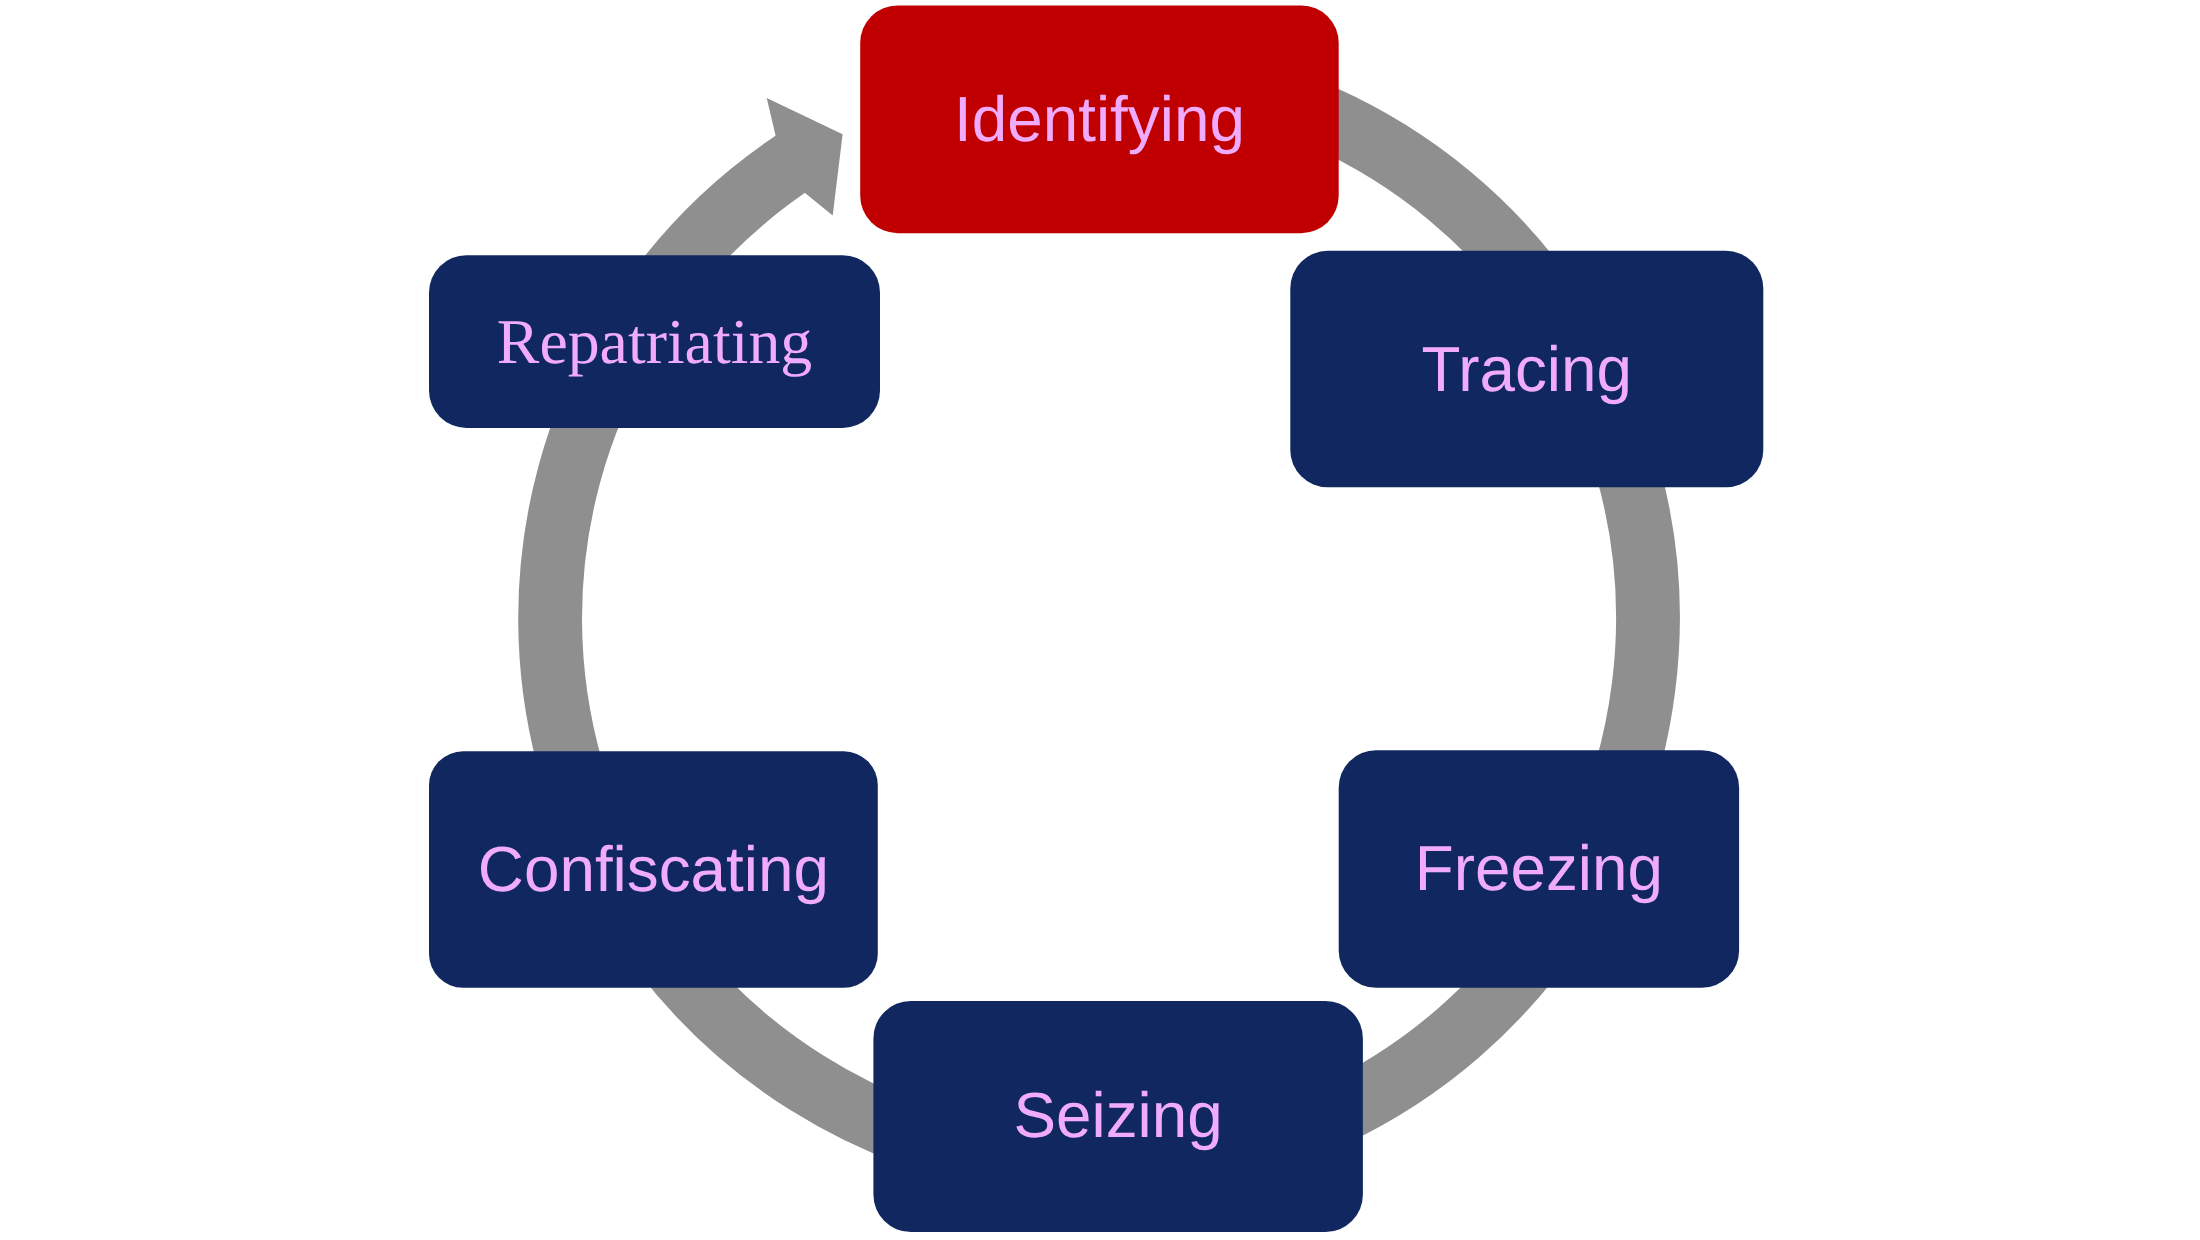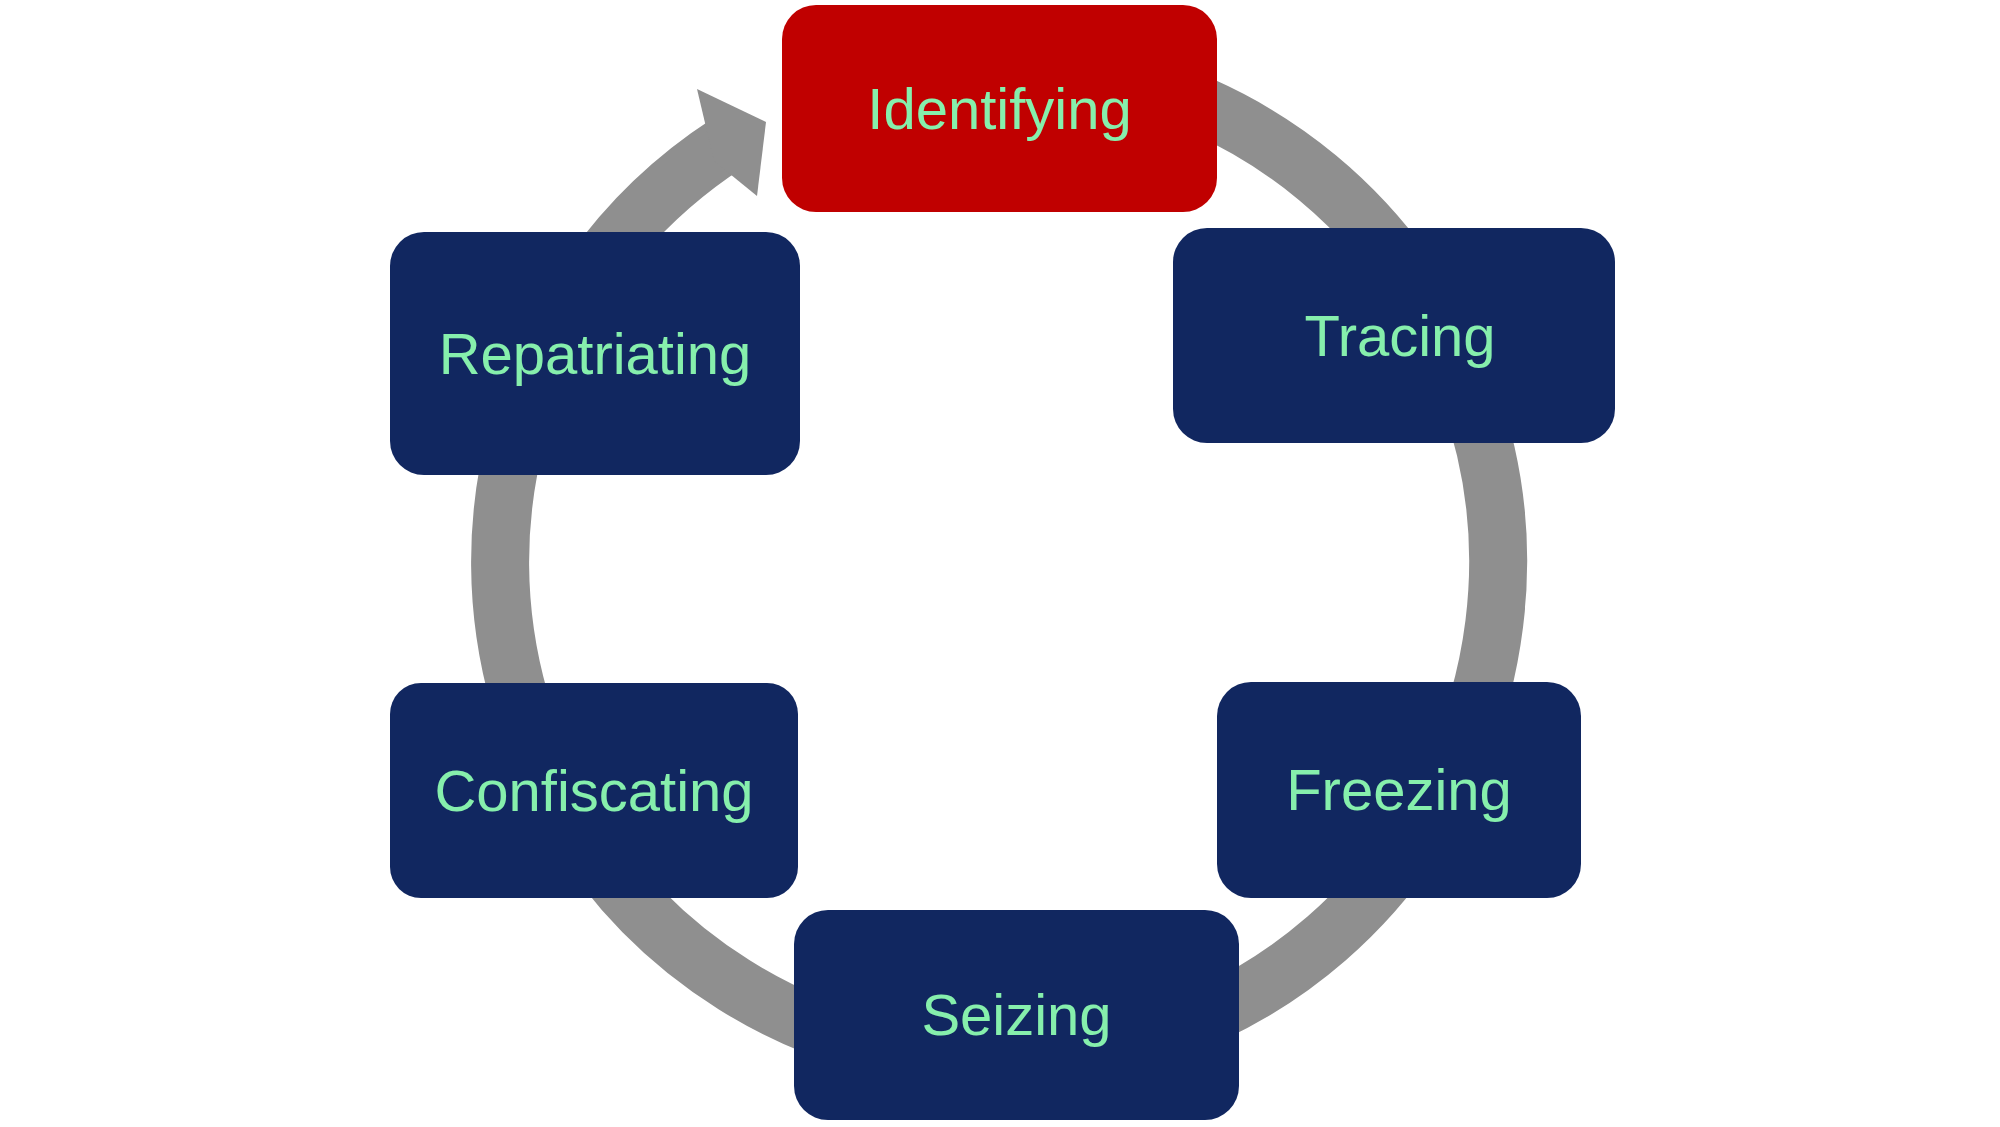--- a/index.html
+++ b/index.html
@@ -21,50 +21,50 @@
     top: 0;
     width: 2000px;
     height: 1127px;
   }
   .step {
     position: absolute;
     display: flex;
     align-items: center;
     justify-content: center;
     border-radius: 34px;
-    color: #86efac;
+    color: #f0abfc;
     font-size: 58px;
     line-height: 1;
     text-align: center;
     white-space: nowrap;
   }
   .step-identifying  { left: 782px;  top: 5px;   width: 435px; height: 207px; background: #C00000; }
   .step-tracing      { left: 1173px; top: 228px; width: 430px; height: 215px; background: #112760; }
   .step-freezing     { left: 1217px; top: 682px; width: 364px; height: 216px; background: #112760; }
   .step-seizing      { left: 794px;  top: 910px; width: 445px; height: 210px; background: #112760; }
   .step-confiscating { left: 390px;  top: 683px; width: 408px; height: 215px; background: #112760; border-radius: 31px; }
-  .step-repatriating { left: 390px;  top: 232px; width: 410px; height: 243px; background: #112760; }
+  .step-repatriating { left: 390px;  top: 232px; width: 410px; height: 157px; background: #112760; font-family: Liberation Serif, serif; }
 </style>
 </head>
 <body>
 
 <div class="canvas">
 
   <svg class="ring-svg" viewBox="0 0 2000 1127" xmlns="http://www.w3.org/2000/svg">
 
     <path d="M 846 87 A 499 499 0 1 1 728 143" fill="none" stroke="#8F8F8F" stroke-width="58"></path>
 
     <polygon points="766,122 697,89 714,161 757,196" fill="#8F8F8F"></polygon>
   </svg>
 
   <div class="step step-identifying" style="background: rgb(192, 0, 0);">
     <span>Identifying</span>
   </div>
 
-  <div class="step step-tracing" style="background: rgb(17, 39, 96); padding-left: 12px;">
+  <div class="step step-tracing" style="background: rgb(17, 39, 96);">
     <span>Tracing</span>
   </div>
 
   <div class="step step-freezing" style="background: rgb(17, 39, 96);">
     <span>Freezing</span>
   </div>
 
   <div class="step step-seizing" style="background: rgb(17, 39, 96);">
     <span>Seizing</span>
   </div>

